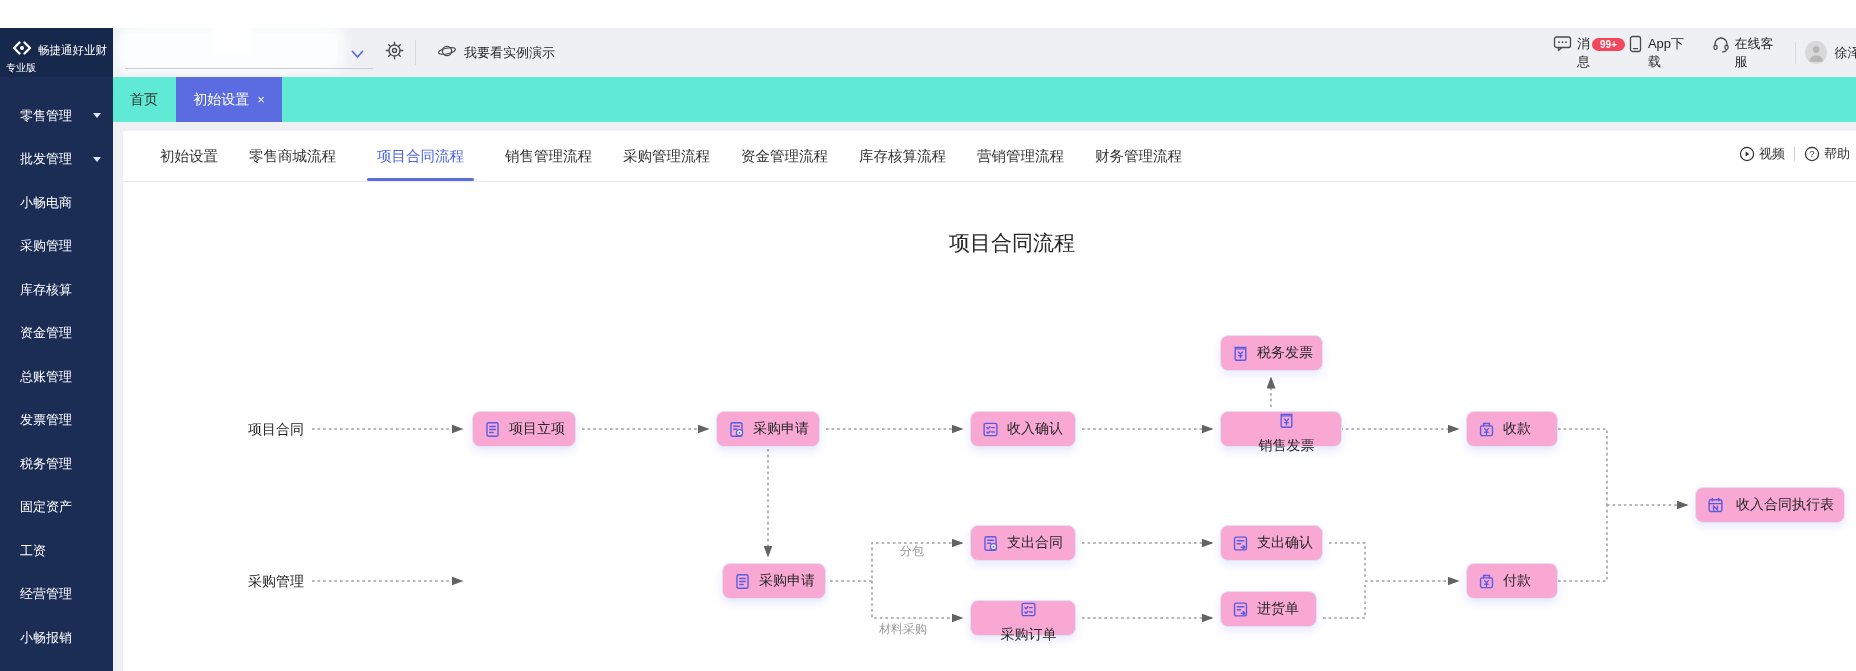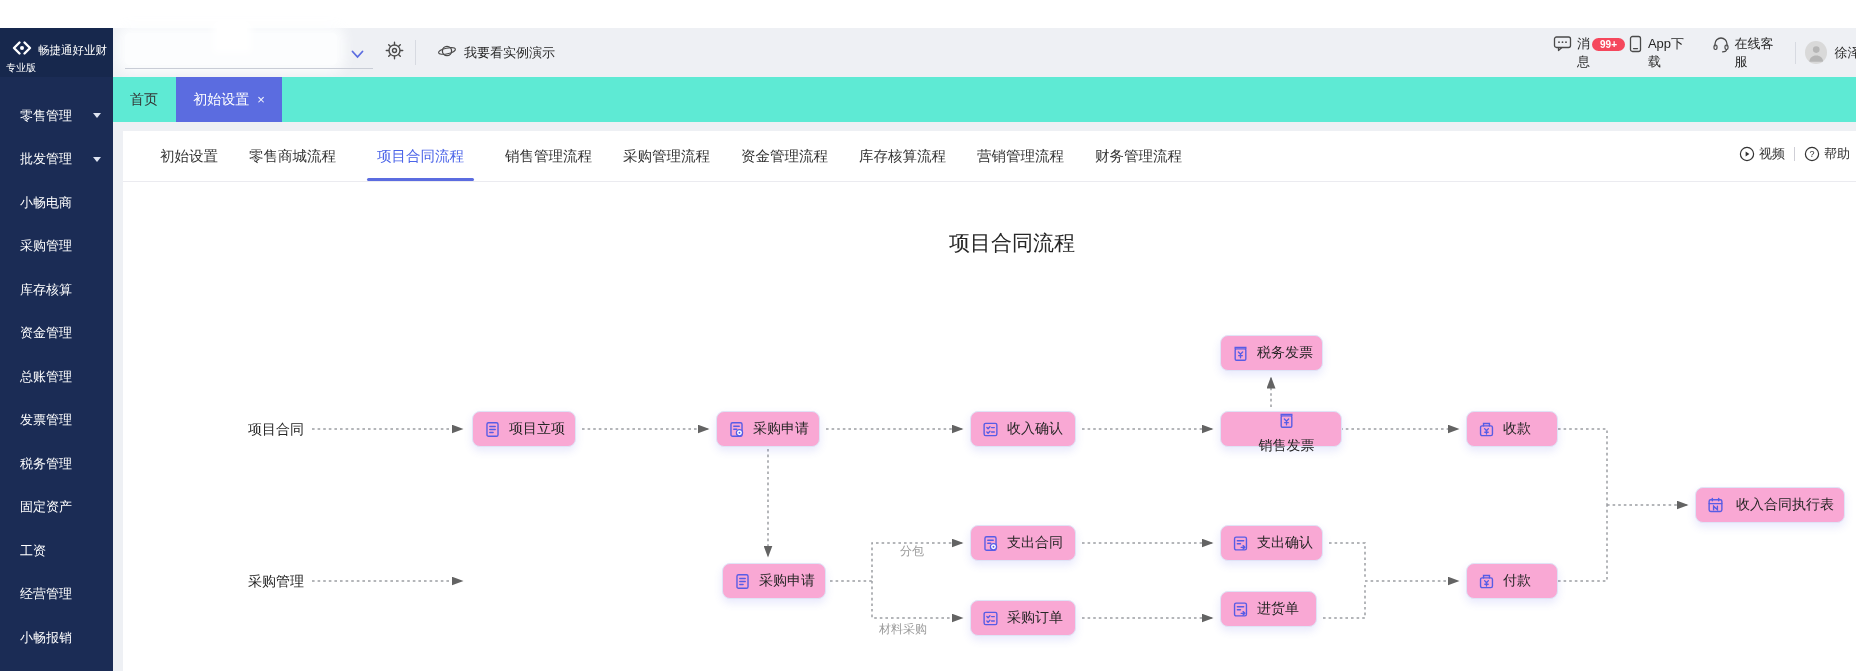--- a/index.html
+++ b/index.html
@@ -391,21 +391,21 @@
               <g stroke="#575ce5" stroke-width="1.3" fill="none" stroke-linecap="round">
                 <rect x="2.8" y="1.6" width="10.4" height="12.8" rx="1.5"></rect>
                 <line x1="5.4" y1="5.2" x2="10.6" y2="5.2"></line>
                 <line x1="5.4" y1="8" x2="10.6" y2="8"></line>
                 <line x1="5.4" y1="10.8" x2="8.6" y2="10.8"></line>
               </g>
             </svg>
           </span>
           <span>采购申请</span>
         </div>
-        <div class="fnode" style="left: 847px; top: 469px; width: 106px;">
+        <div class="fnode" style="left: 847px; top: 469px; width: 106px; flex-direction: column;">
           <span class="nico">
             <svg width="17" height="17" viewBox="0 0 16 16">
               <g stroke="#575ce5" stroke-width="1.3" fill="none" stroke-linecap="round" stroke-linejoin="round">
                 <rect x="2" y="2.2" width="12" height="11.6" rx="1.5"></rect>
                 <path d="M4.6 6.2l1.1 1.1 1.8-1.9"></path>
                 <line x1="9" y1="6.2" x2="11.6" y2="6.2"></line>
                 <path d="M4.6 10.4l1.1 1.1 1.8-1.9"></path>
                 <line x1="9" y1="10.4" x2="11.6" y2="10.4"></line>
               </g>
             </svg>

